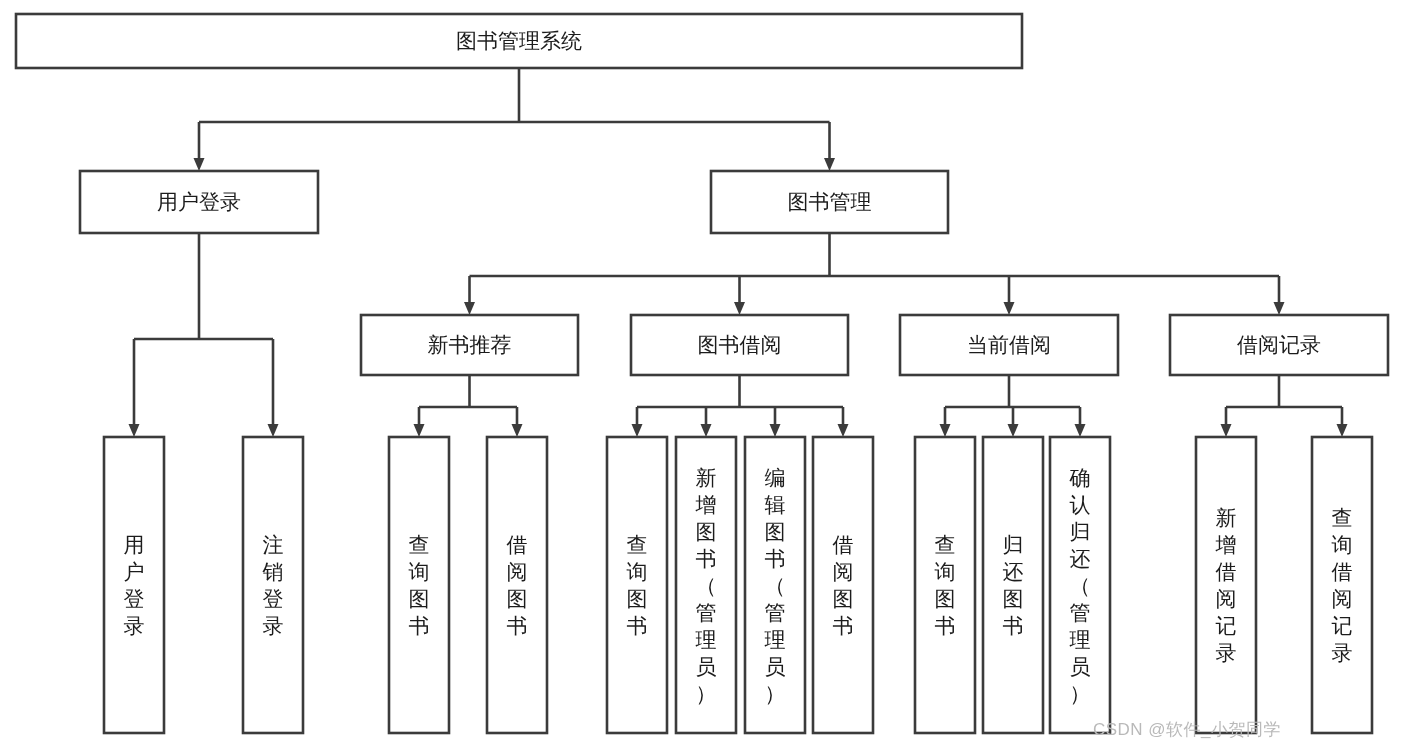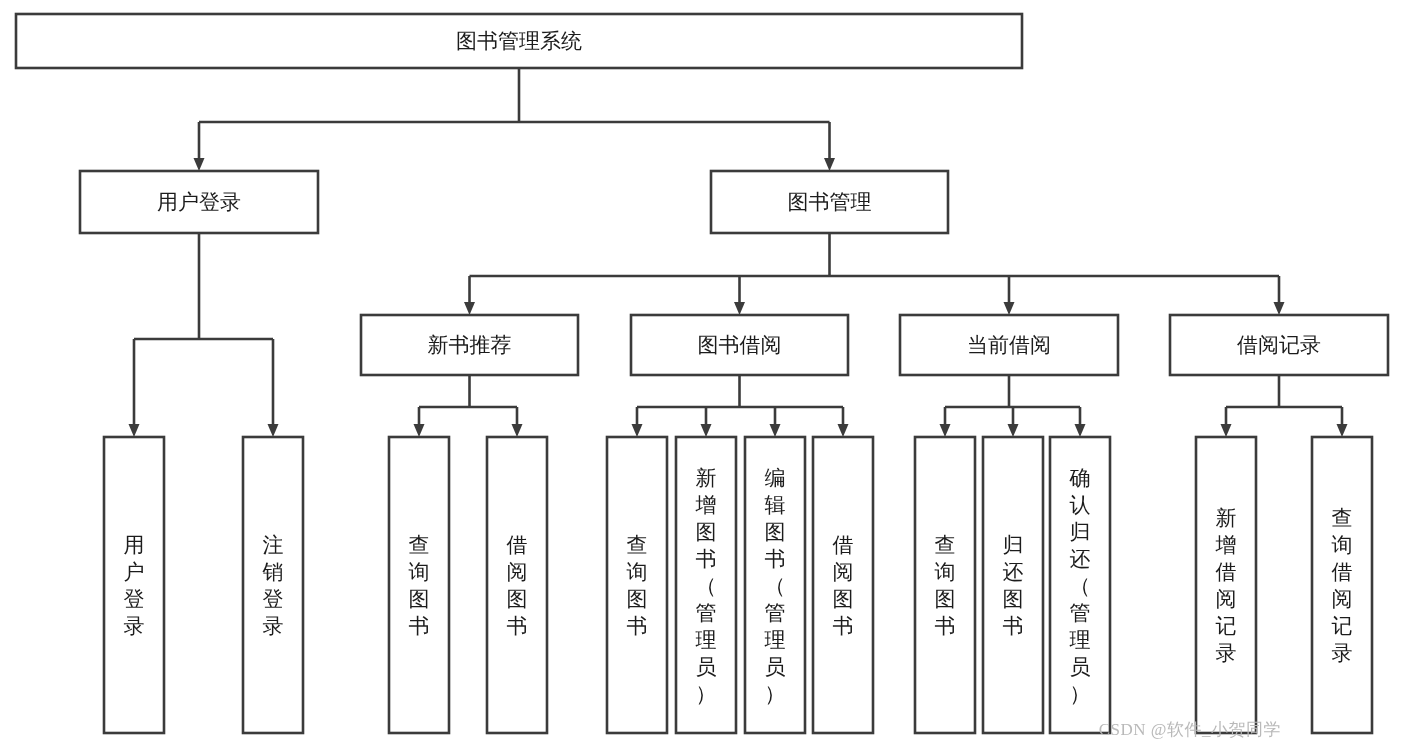--- a/index.html
+++ b/index.html
@@ -52,21 +52,21 @@
   .node-label-v {
     font-family: "Liberation Sans", "DejaVu Sans", sans-serif;
     font-size: 21px;
     fill: #1c1c1c;
     text-anchor: middle;
   }
   .watermark-text {
     position: absolute;
     right: 12px;
     bottom: 6px;
-    font-family: Liberation Serif, serif;
+    font-family: Liberation Sans, sans-serif;
     font-size: 17px;
     color: #b9b9b9;
     letter-spacing: 0.5px;
     white-space: nowrap;
     user-select: none;
   }
 </style>
 </head>
 <body>
 

